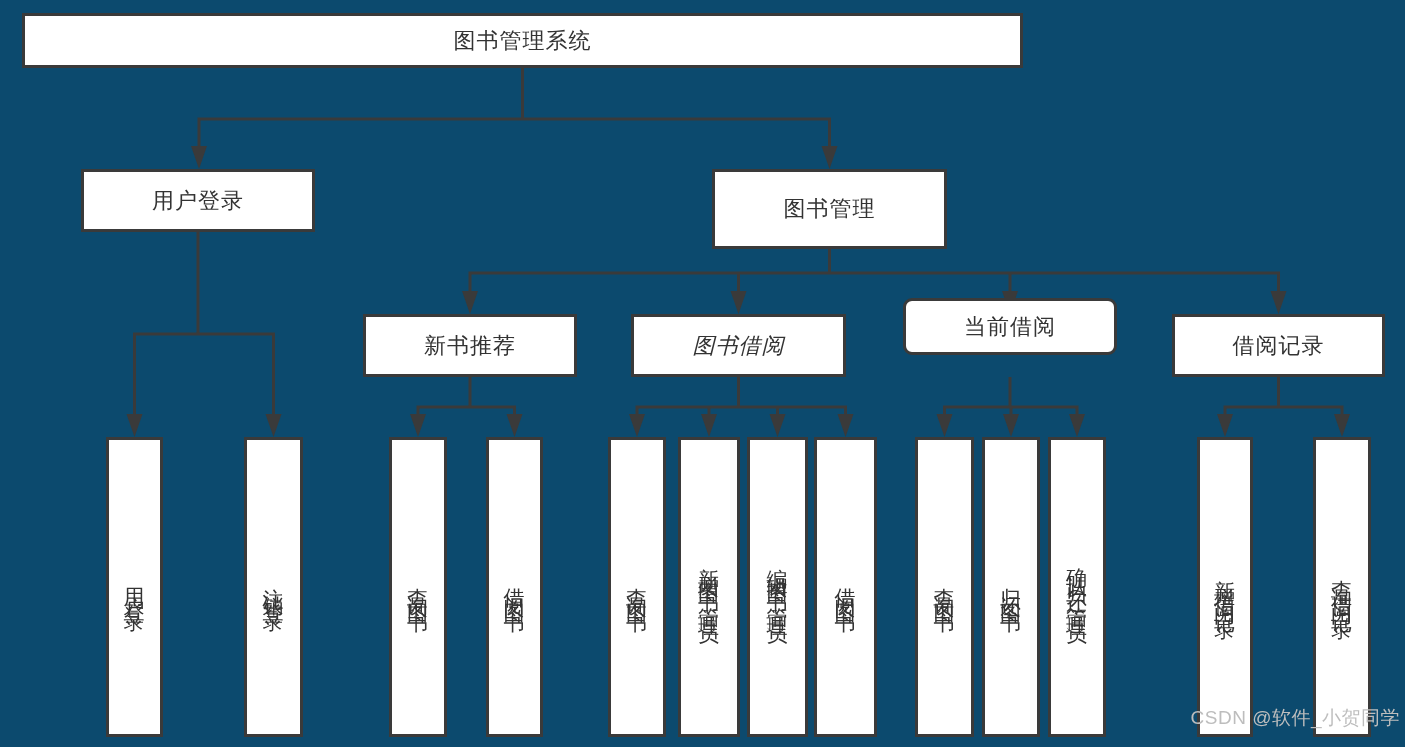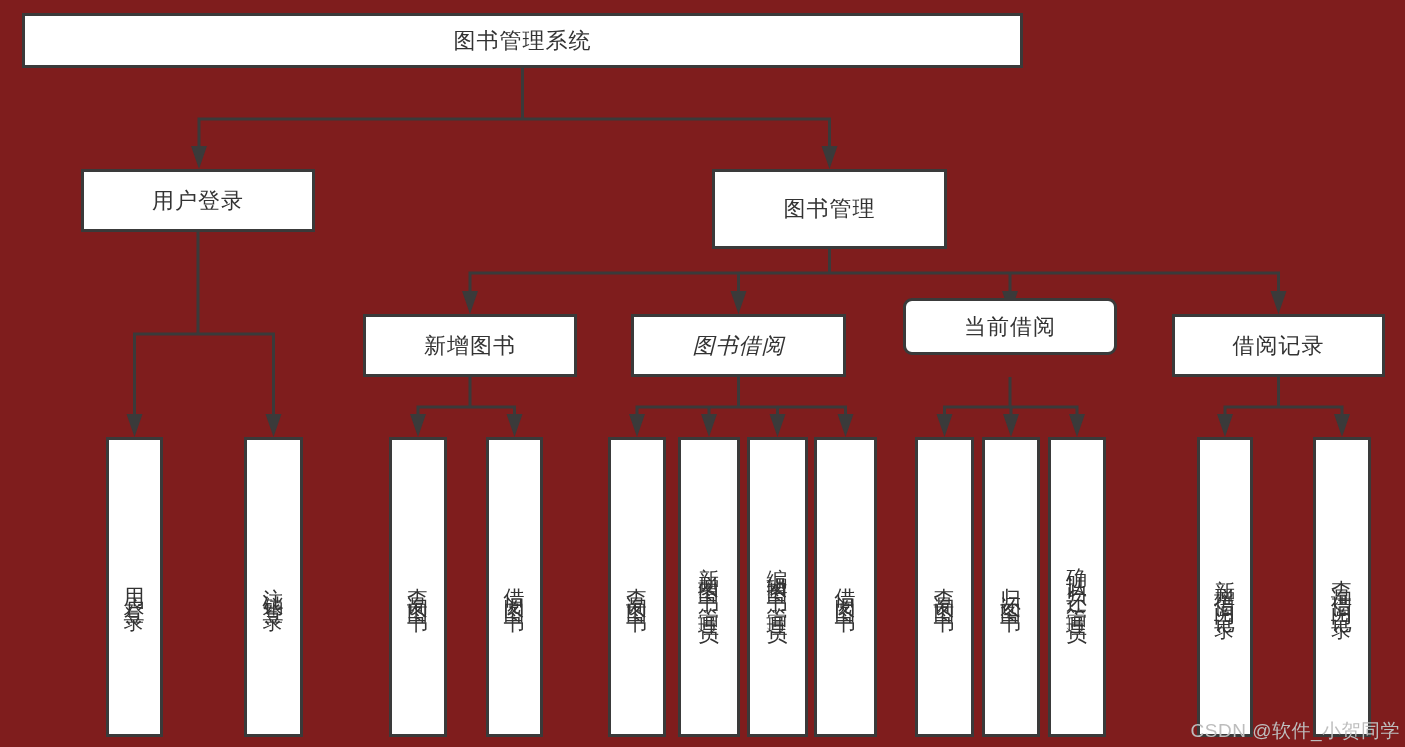--- a/index.html
+++ b/index.html
@@ -1,35 +1,35 @@
 <!DOCTYPE html>
 <html><head>
 <meta charset="utf-8">
 <style>
   html,body { margin:0; padding:0; background:#ffffff; }
   .stage {
-    position:relative; width:1405px; height:747px; background:#7f1d1d;
+    position:relative; width:1405px; height:747px; background:#0c4a6e;
     font-family:"Liberation Sans", sans-serif; overflow:hidden;
   }
   svg.connectors { position:absolute; left:0; top:0; width:1405px; height:747px; z-index:0; }
   .hbox {
     position:absolute; box-sizing:border-box; z-index:1;
     border:3px solid #3a3a3a; background:#ffffff;
     display:flex; align-items:center; justify-content:center;
     font-size:22px; color:#333333; letter-spacing:1px; white-space:nowrap;
   }
   .vbox {
     position:absolute; box-sizing:border-box; z-index:1;
     border:3px solid #3a3a3a; background:#ffffff;
     display:flex; align-items:center; justify-content:center;
     writing-mode:vertical-rl; text-orientation:mixed;
     font-size:21px; color:#333333; letter-spacing:8px; line-height:1;
   }
   .watermark {
-    position:absolute; right:5px; bottom:3px; z-index:5;
+    position:absolute; right:5px; bottom:16px; z-index:5;
     font-size:19px; color:#bdbdbd; letter-spacing:0.5px; white-space:nowrap;text-align:right;
   }
 </style>
 </head>
 <body>
 
 <div class="stage">
 
   <svg class="connectors" viewBox="0 0 1405 747">
     <g fill="none" stroke-width="3" stroke="#3a3a3a">
@@ -69,21 +69,21 @@
       <polygon points="1217,414 1233,414 1225,437"></polygon>
       <polygon points="1334,414 1350,414 1342,437"></polygon>
     </g>
   </svg>
 
   <div class="hbox" style="left:22px; top:13px; width:1001px; height:55px;">图书管理系统</div>
 
   <div class="hbox" style="left:81px; top:169px; width:234px; height:63px;">用户登录</div>
   <div class="hbox" style="left:712px; top:169px; width:235px; height:80px;">图书管理</div>
 
-  <div class="hbox" style="left:363px; top:314px; width:214px; height:63px;">新增图书</div>
+  <div class="hbox" style="left:363px; top:314px; width:214px; height:63px;">新书推荐</div>
   <div class="hbox" style="left:631px; top:314px; width:215px; height:63px;font-style:italic;">图书借阅</div>
   <div class="hbox" style="left:903px; top:298px; width:214px; height:57px;border-radius:9px;">当前借阅</div>
   <div class="hbox" style="left:1172px; top:314px; width:213px; height:63px;">借阅记录</div>
 
   <div class="vbox" style="left:106px; top:437px; width:57px; height:300px;">用户登录</div>
   <div class="vbox" style="left:244px; top:437px; width:59px; height:300px;">注销登录</div>
 
   <div class="vbox" style="left:389px; top:437px; width:58px; height:300px;">查询图书</div>
   <div class="vbox" style="left:486px; top:437px; width:57px; height:300px;">借阅图书</div>
 

